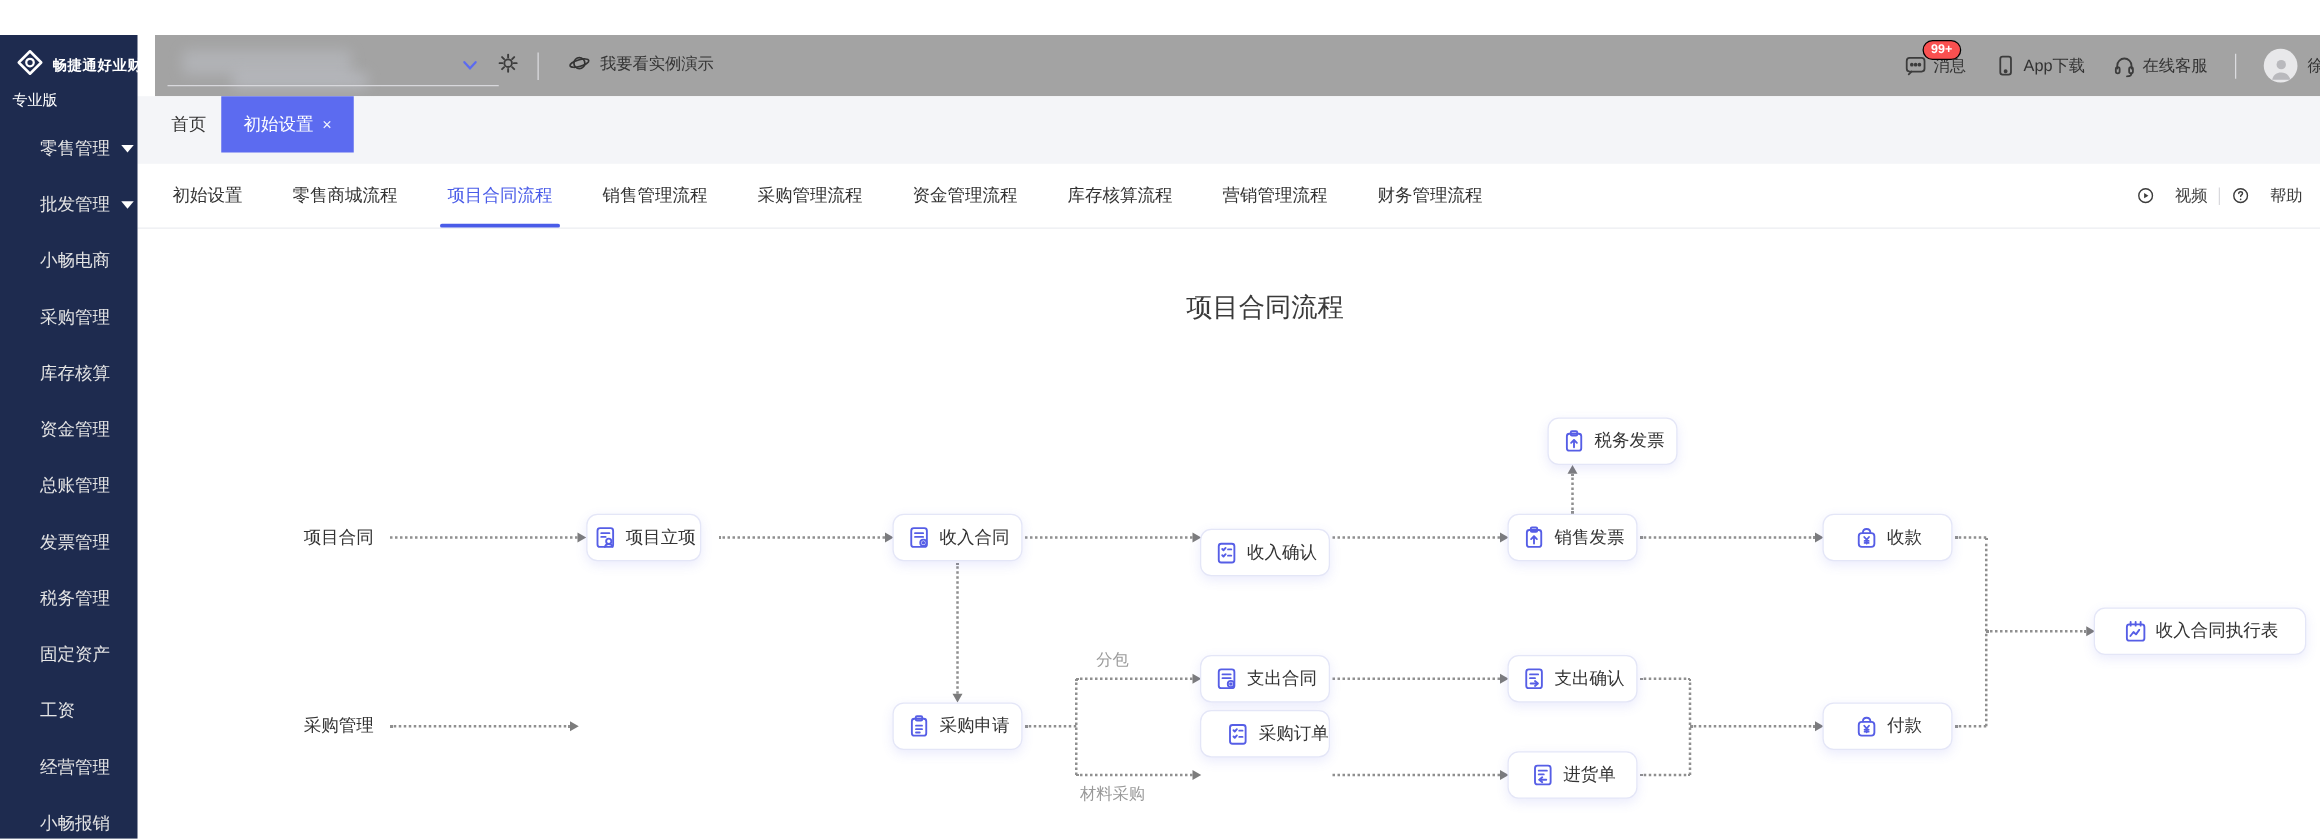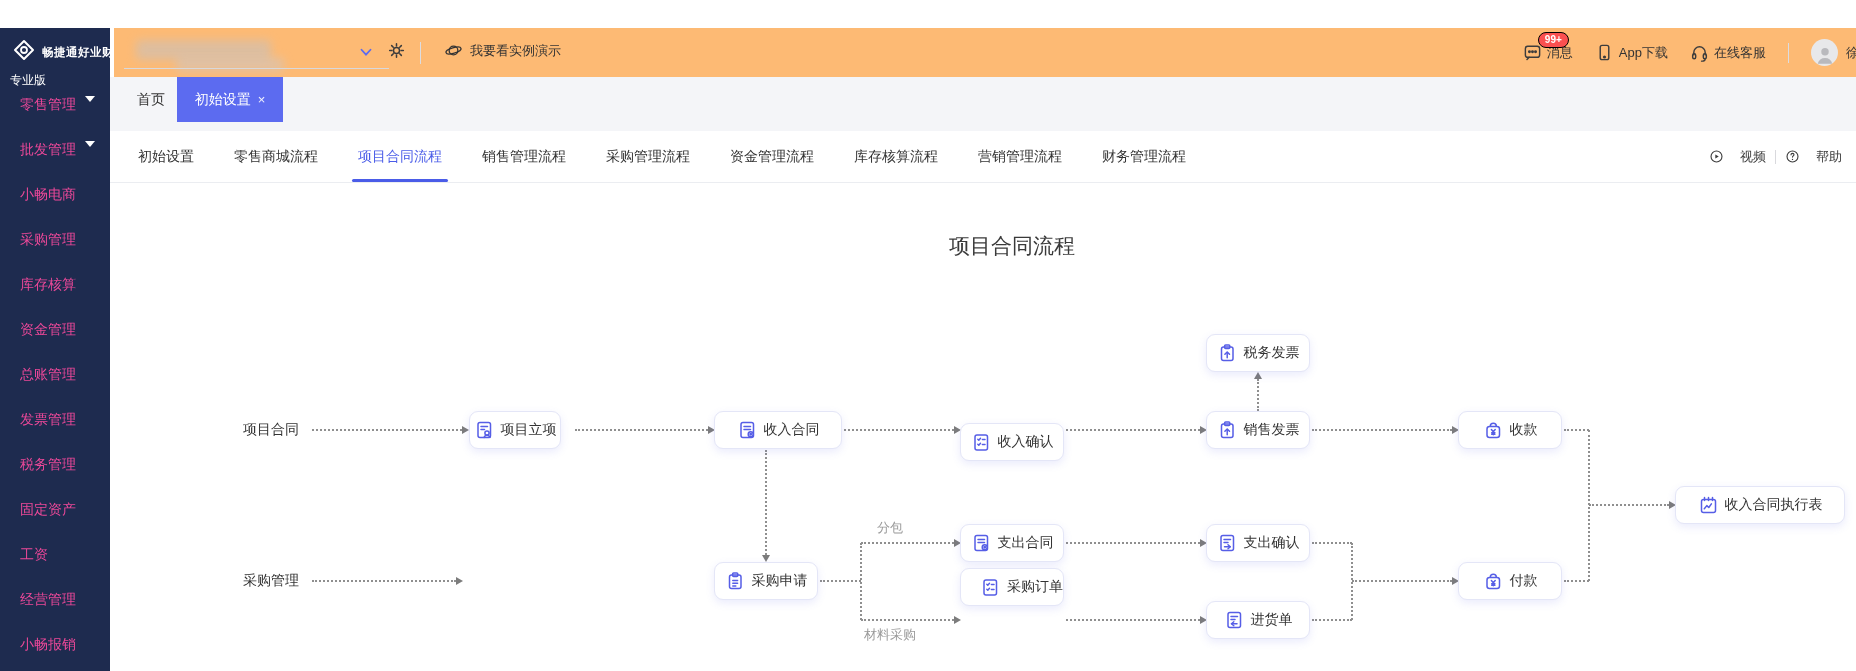--- a/index.html
+++ b/index.html
@@ -9,25 +9,25 @@
   
   .top-strip { position:absolute; left:0; top:0; width:1856px; height:28px; background:#fff; }
 
   
   .sidebar { position:absolute; left:0; top:28px; width:110px; bottom:0; background:#1e2b4f; z-index:5; }
   .logo-area { position:relative; height:68px; }
   .logo-mark { position:absolute; left:12px; top:10px; }
   .brand-title { position:absolute; left:42px; top:17px; font-size:11.5px; font-weight:bold; color:#fff; white-space:nowrap; letter-spacing:.5px; }
   .brand-edition { position:absolute; left:10px; top:44px; font-size:12px; color:#fff; }
   .side-list { list-style:none; }
-  .side-item { height:45px; display:flex; align-items:flex-start; padding-left:20px; color:#ec4899; font-size:14px; cursor:pointer; }
+  .side-item { height:45px; display:flex; align-items:center; padding-left:32px; color:#e5e5e5; font-size:14px; cursor:pointer; }
   .side-item .caret { margin-left:9px; width:0; height:0; border-left:5px solid transparent; border-right:5px solid transparent; border-top:6px solid #fff; }
 
   
-  .header { position:absolute; left:114px; top:28px; right:0; height:49px; background:#fdba74; z-index:4; }
+  .header { position:absolute; left:124px; top:28px; right:0; height:49px; background:#a3a3a3; z-index:4; }
   .hdr-blur1 { position:absolute; left:22px; top:12px; width:135px; height:20px; background:#bfc2c9; opacity:.5; filter:blur(5px); border-radius:4px; }
   .hdr-blur2 { position:absolute; left:62px; top:30px; width:108px; height:13px; background:#c6c9d2; opacity:.5; filter:blur(5px); border-radius:4px; }
   .hdr-underline { position:absolute; left:10px; top:40px; width:265px; height:1px; background:#d8d8dc; }
   .hdr-chevron { position:absolute; left:243px; top:15px; color:#5c6bf0; }
   .hdr-gear { position:absolute; left:273px; top:13px; color:#3c3c3c; cursor:pointer; }
   .hdr-div1 { position:absolute; left:306px; top:14px; width:1px; height:22px; background:#dcdce0; }
   .hdr-demo { position:absolute; left:330px; top:13px; display:flex; align-items:center; gap:7px; font-size:13px; color:#333; cursor:pointer; }
   .hdr-right { position:absolute; right:-16px; top:0; height:49px; display:flex; align-items:center; gap:22px; }
   .hdr-action { position:relative; display:flex; align-items:center; gap:5px; font-size:13px; color:#333; cursor:pointer; }
   .hdr-action svg { color:#3c3c3c; }
@@ -276,21 +276,21 @@
     <div class="arr-r" style="left: 1669px; top: 501px;"></div>
     <div class="flow-node" style="left: 469px; top: 411px; width: 92px;">
       <svg width="20" height="20" viewBox="0 0 20 20" fill="none" stroke="currentColor" stroke-width="1.5" stroke-linecap="round" stroke-linejoin="round">
         <rect x="4" y="2.5" width="12.5" height="15" rx="2"></rect>
         <path d="M7 6.5h6.5M7 9.5h3.5"></path>
         <circle cx="13" cy="13" r="2.1"></circle>
         <path d="M9.9 17.4c.5-1.4 1.7-2.2 3.1-2.2s2.6.8 3.1 2.2"></path>
       </svg>
       <span>项目立项</span>
     </div>
-    <div class="flow-node" style="left: 714px; top: 411px; width: 128px;">
+    <div class="flow-node" style="left: 714px; top: 411px; width: 104px;">
       <svg width="20" height="20" viewBox="0 0 20 20" fill="none" stroke="currentColor" stroke-width="1.5" stroke-linecap="round" stroke-linejoin="round">
         <rect x="4" y="2.5" width="12.5" height="15" rx="2"></rect>
         <path d="M7 6.5h6.5M7 9.5h6.5"></path>
         <circle cx="13.7" cy="14.2" r="2.5"></circle>
         <circle cx="13.7" cy="14.2" r="0.7"></circle>
       </svg>
       <span>收入合同</span>
     </div>
     <div class="flow-node" style="left: 960px; top: 411px; width: 104px; margin-top: 12px;">
       <svg width="20" height="20" viewBox="0 0 20 20" fill="none" stroke="currentColor" stroke-width="1.5" stroke-linecap="round" stroke-linejoin="round">
@@ -304,21 +304,21 @@
     </div>
     <div class="flow-node" style="left: 1206px; top: 411px; width: 104px;">
       <svg width="20" height="20" viewBox="0 0 20 20" fill="none" stroke="currentColor" stroke-width="1.5" stroke-linecap="round" stroke-linejoin="round">
         <rect x="4.5" y="4" width="11.5" height="13.5" rx="2"></rect>
         <rect x="7.6" y="2" width="5.2" height="3.4" rx="1"></rect>
         <path d="M10.2 14.8V9.4"></path>
         <path d="M7.9 11.3l2.3-2.3 2.3 2.3"></path>
       </svg>
       <span>销售发票</span>
     </div>
-    <div class="flow-node" style="left: 1206px; top: 334px; width: 104px;">
+    <div class="flow-node" style="left: 1238px; top: 334px; width: 104px;">
       <svg width="20" height="20" viewBox="0 0 20 20" fill="none" stroke="currentColor" stroke-width="1.5" stroke-linecap="round" stroke-linejoin="round">
         <rect x="4.5" y="4" width="11.5" height="13.5" rx="2"></rect>
         <rect x="7.6" y="2" width="5.2" height="3.4" rx="1"></rect>
         <path d="M10.2 14.8V9.4"></path>
         <path d="M7.9 11.3l2.3-2.3 2.3 2.3"></path>
       </svg>
       <span>税务发票</span>
     </div>
     <div class="flow-node" style="left: 1458px; top: 411px; width: 104px;">
       <svg width="20" height="20" viewBox="0 0 20 20" fill="none" stroke="currentColor" stroke-width="1.5" stroke-linecap="round" stroke-linejoin="round">

